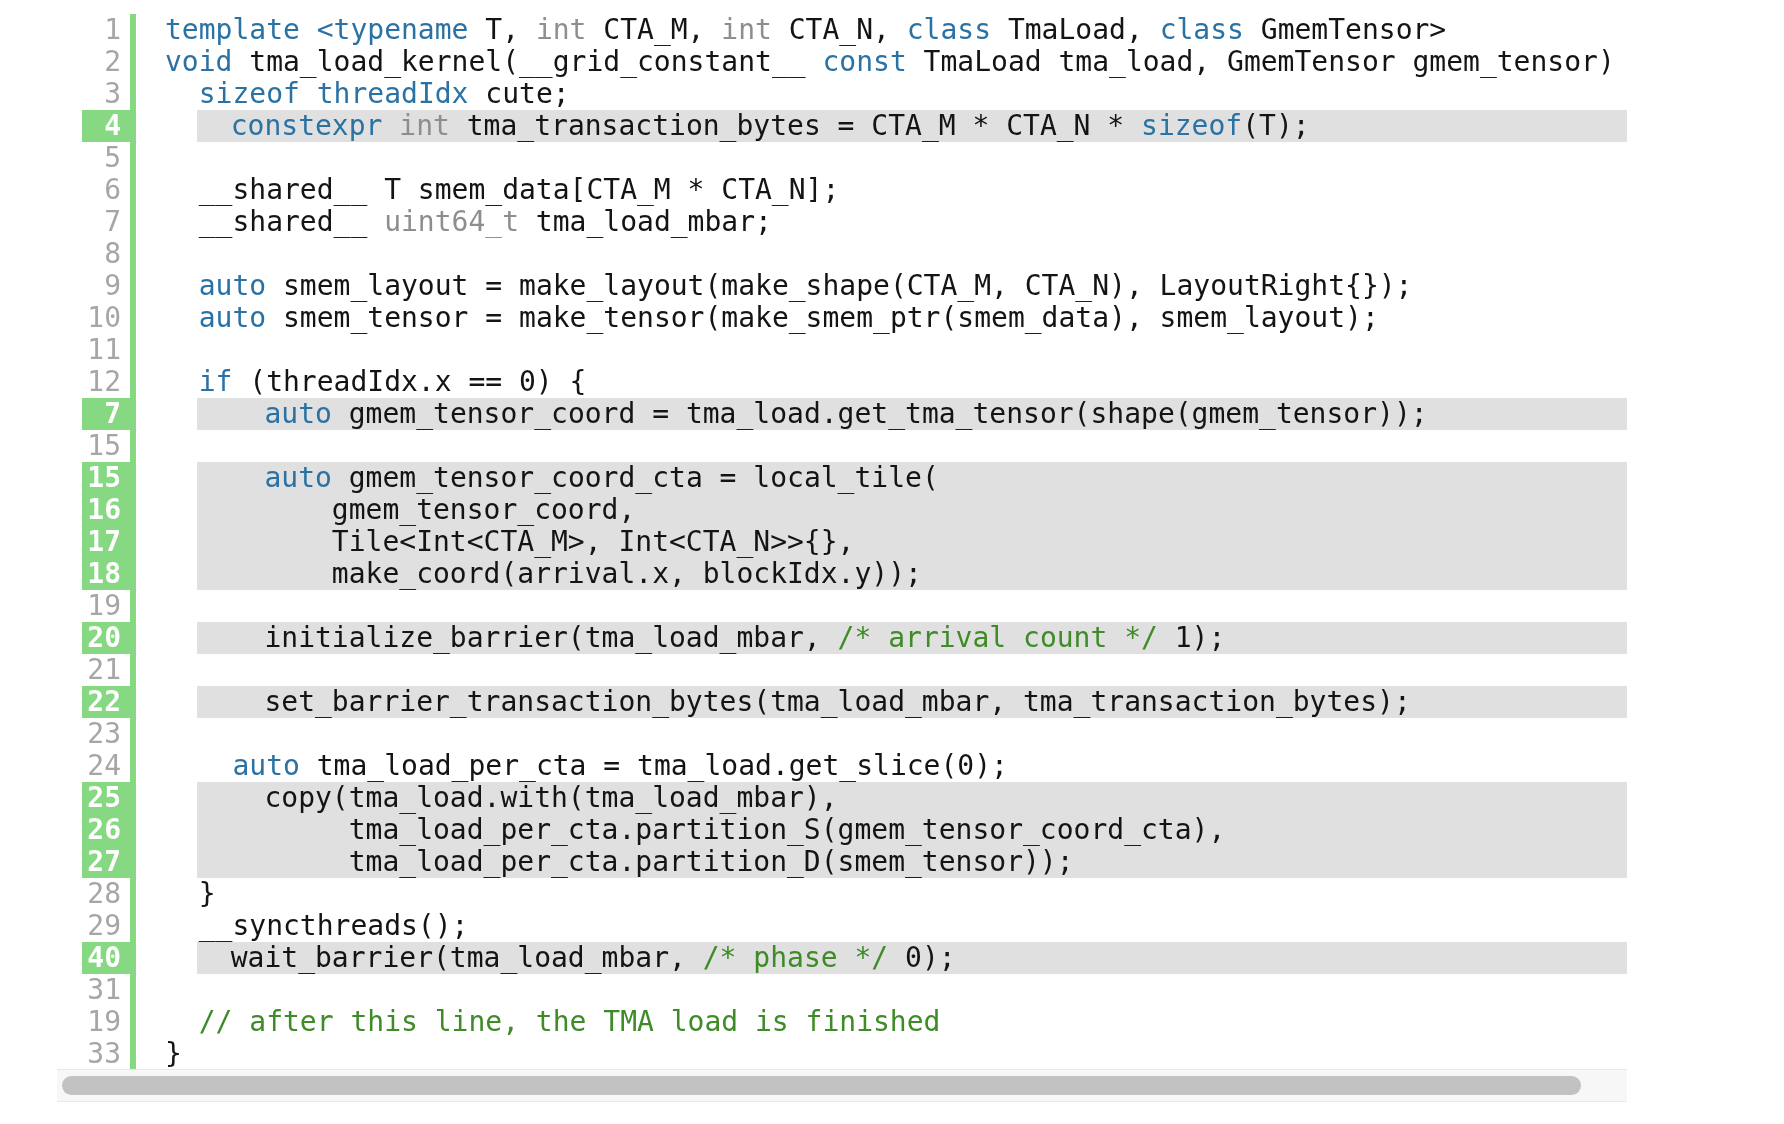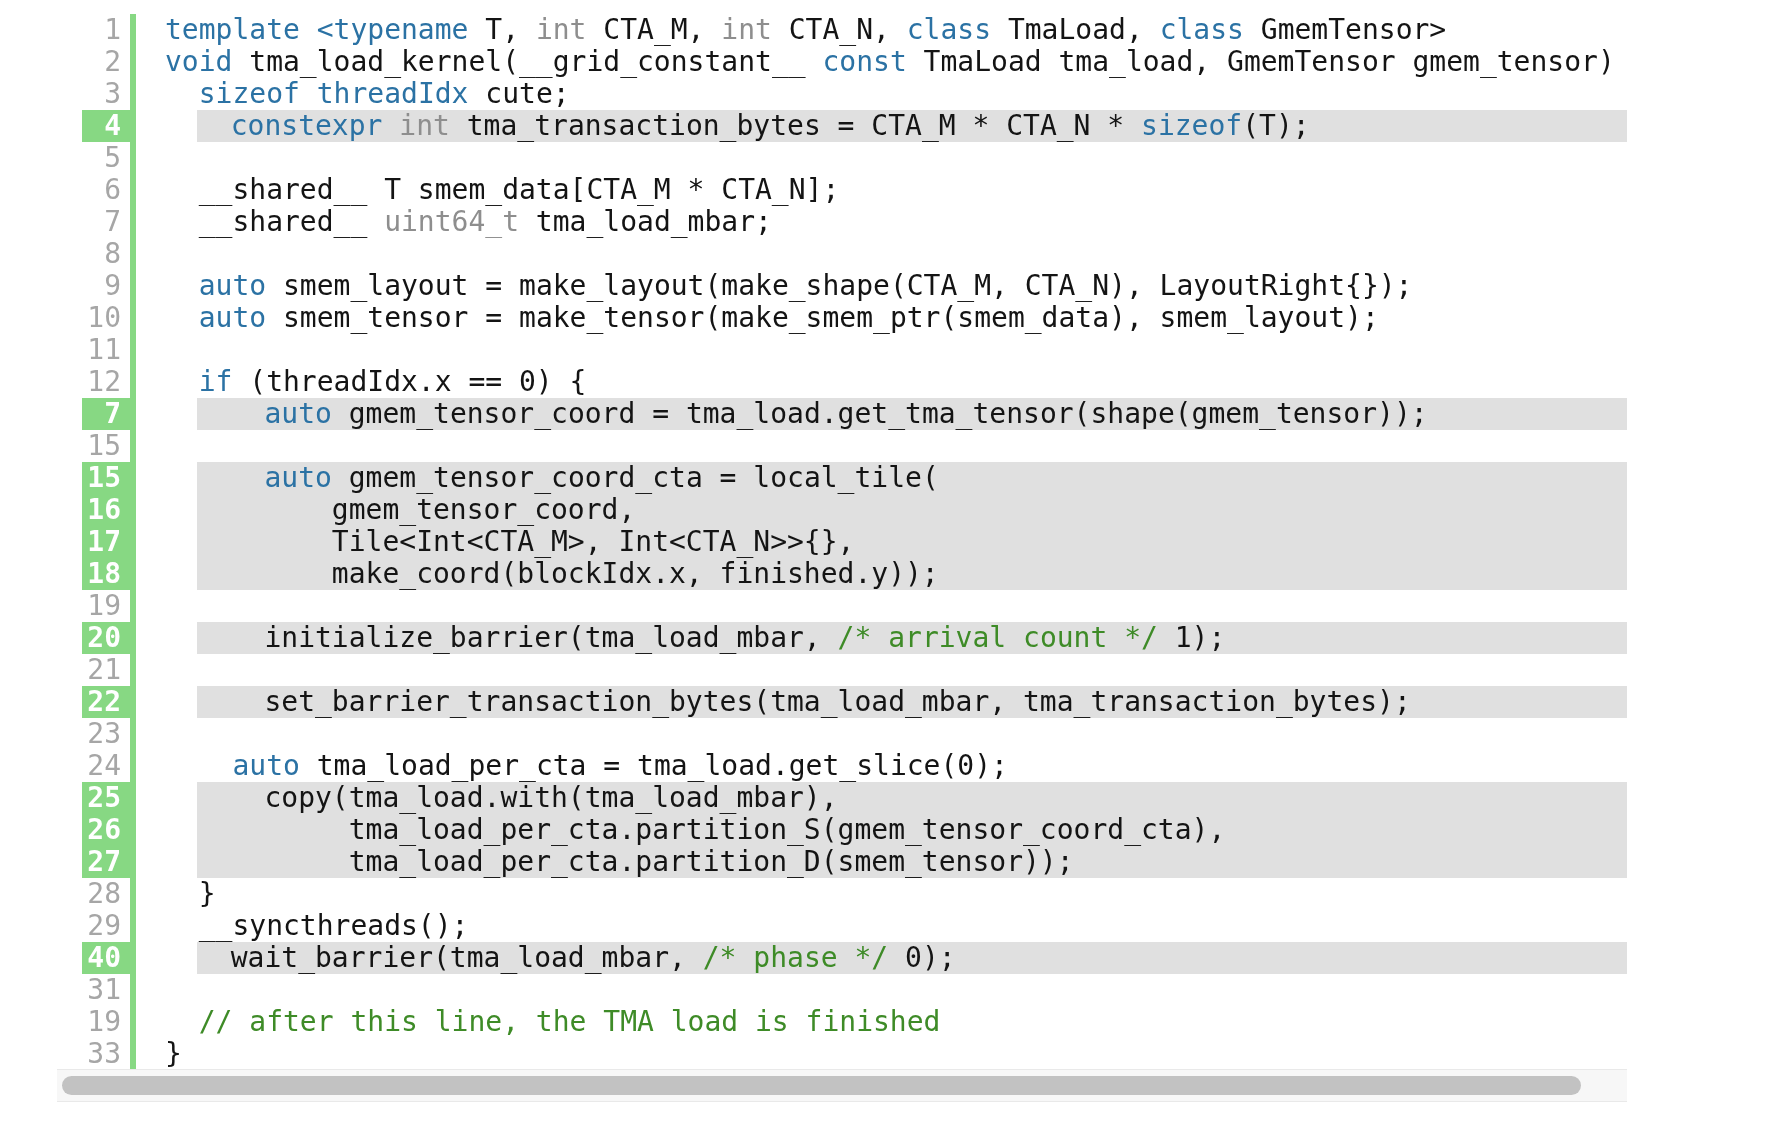--- a/index.html
+++ b/index.html
@@ -238,21 +238,21 @@
       <div class="gborder"></div>
       <div class="gap"></div>
       <div class="code"><span class="seg-p">        Tile&lt;Int&lt;CTA_M&gt;, Int&lt;CTA_N&gt;&gt;{},</span></div>
     </div>
     <div class="row hl">
       <div class="gutter">
         <span class="num">18</span>
       </div>
       <div class="gborder"></div>
       <div class="gap"></div>
-      <div class="code"><span class="seg-p">        make_coord(blockIdx.x, finished.y));</span></div>
+      <div class="code"><span class="seg-p">        make_coord(arrival.x, blockIdx.y));</span></div>
     </div>
     <div class="row">
       <div class="gutter">
         <span class="num">19</span>
       </div>
       <div class="gborder"></div>
       <div class="gap"></div>
       <div class="code"></div>
     </div>
     <div class="row hl">

